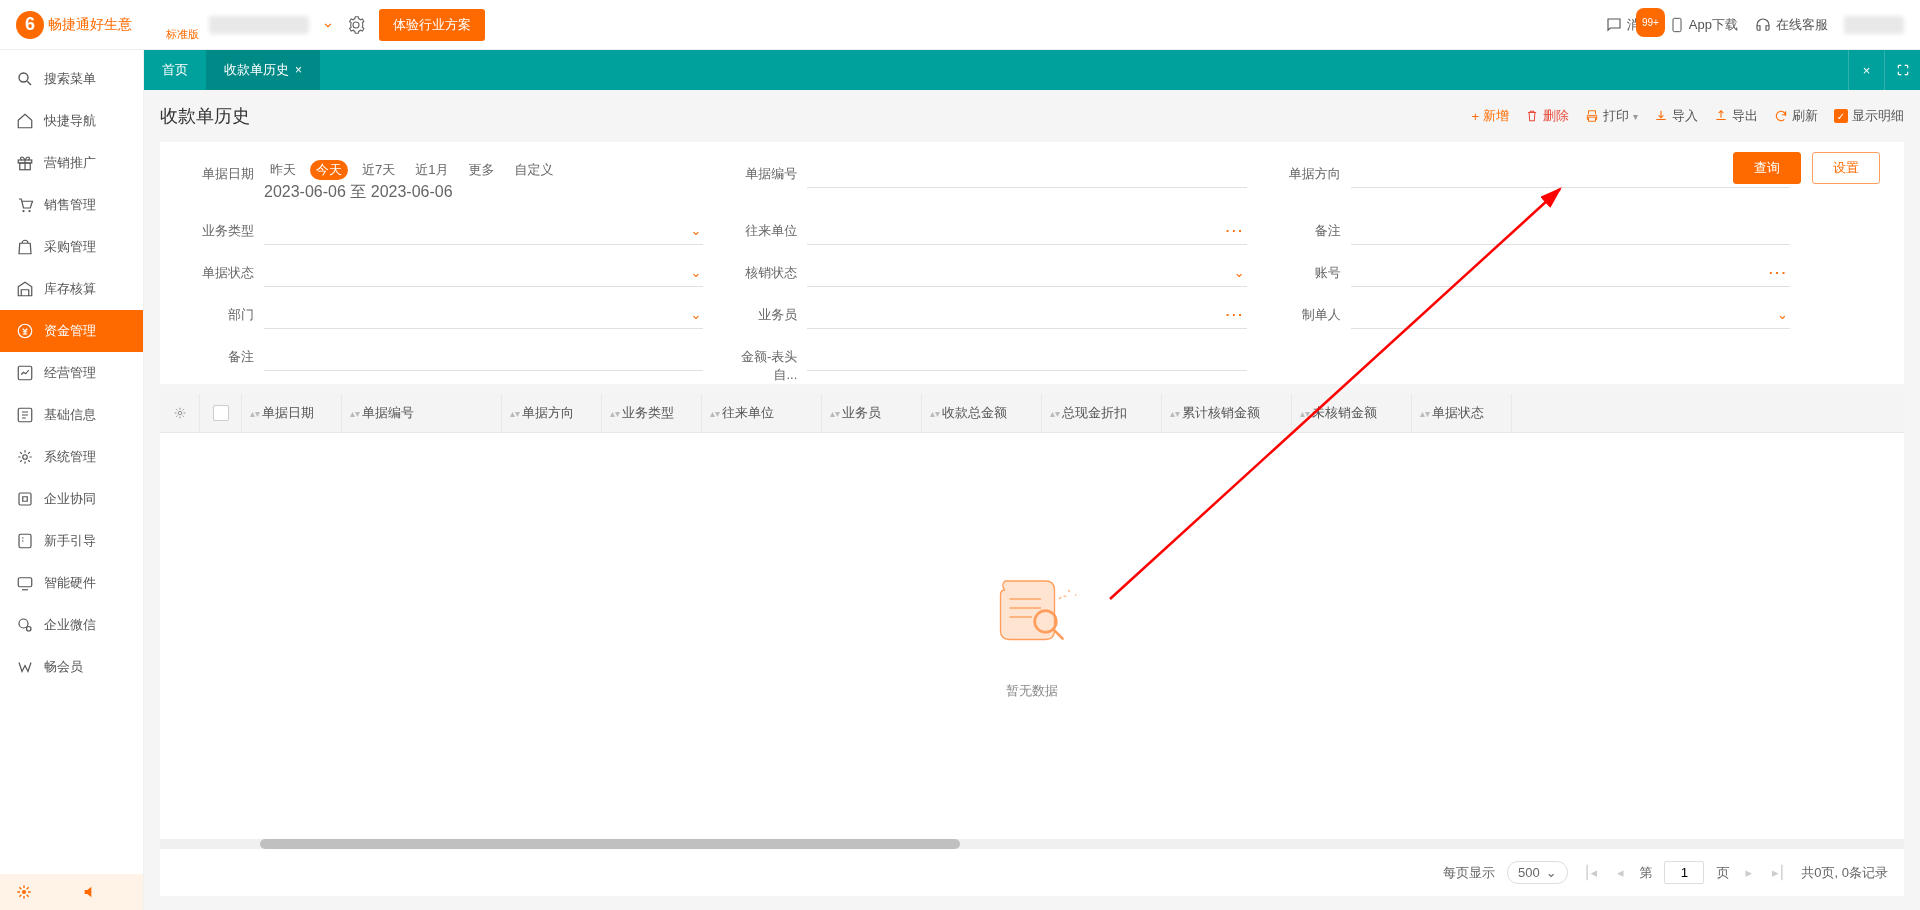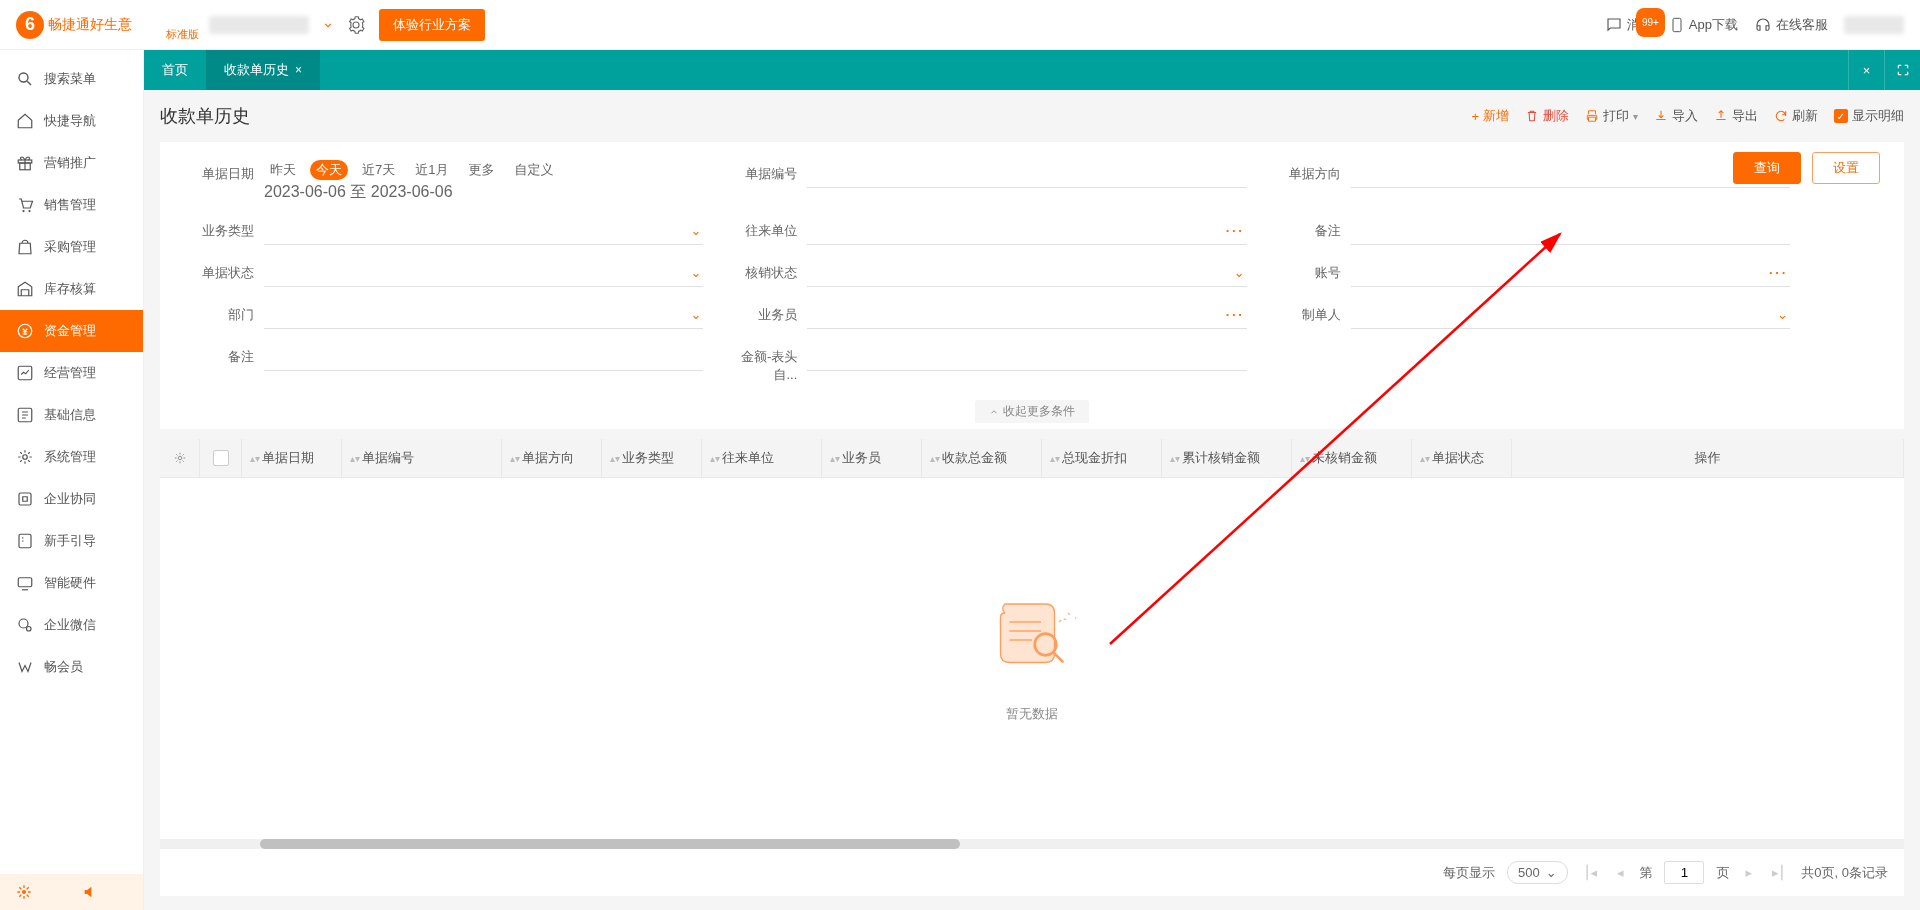--- a/index.html
+++ b/index.html
@@ -454,28 +454,20 @@
           <div class="filter-row">
             <div class="filter-label">备注</div>
             <div class="filter-field"></div>
           </div>
           <div class="filter-row">
             <div class="filter-label">金额-表头自...</div>
             <div class="filter-field"></div>
           </div>
           <div></div>
         </div>
-        <div class="collapse-bar">
-          <span class="collapse-btn">
-            <svg width="10" height="10" viewBox="0 0 24 24">
-                <path d="M6 15l6-6 6 6" fill="none" stroke="#888" stroke-width="2"></path>
-              </svg>
-            <span>收起更多条件</span>
-          </span>
-        </div>
       </div>
 
       <div class="table-wrap">
         <div class="table-header">
           <div class="th th-gear">
             <svg width="14" height="14" viewBox="0 0 24 24">
                 <circle cx="12" cy="12" r="3" fill="none" stroke="#888" stroke-width="1.6"></circle>
                 <path d="M12 3v3M12 18v3M3 12h3M18 12h3M5.6 5.6l2 2M16.4 16.4l2 2M5.6 18.4l2-2M16.4 7.6l2-2" stroke="#888" stroke-width="1.6"></path>
               </svg>
           </div>
@@ -518,23 +510,20 @@
               <span class="sort-icon">▴▾</span>
               <span>累计核销金额</span>
             </div>
           <div class="th" style="width:120px">
               <span class="sort-icon">▴▾</span>
               <span>未核销金额</span>
             </div>
           <div class="th" style="width:100px">
               <span class="sort-icon">▴▾</span>
               <span>单据状态</span>
-            </div>
-          <div class="th" style="flex:1;justify-content:center">
-              <span>操作</span>
             </div>
         </div>
         <div class="empty-state">
           <svg class="empty-img" viewBox="0 0 120 100">
             <path d="M30 20 Q25 15 30 10 L75 10 Q85 10 85 20 L85 65 Q85 75 75 75 L35 75 Q25 75 25 65 L25 25 Q25 20 30 20" fill="#ffe4d1" stroke="#ff9d5c" stroke-width="1.5"></path>
             <path d="M35 30 h35 M35 40 h35 M35 50 h25" stroke="#ffb380" stroke-width="2"></path>
             <circle cx="75" cy="55" r="12" fill="none" stroke="#ff9d5c" stroke-width="3"></circle>
             <path d="M84 64 l10 10" stroke="#ff9d5c" stroke-width="3" stroke-linecap="round"></path>
             <path d="M90 30 Q95 25 100 28 M100 20 l2 2 M108 25 l1 1" stroke="#ffb380" stroke-width="1.5" fill="none" stroke-dasharray="3 3"></path>
           </svg>

